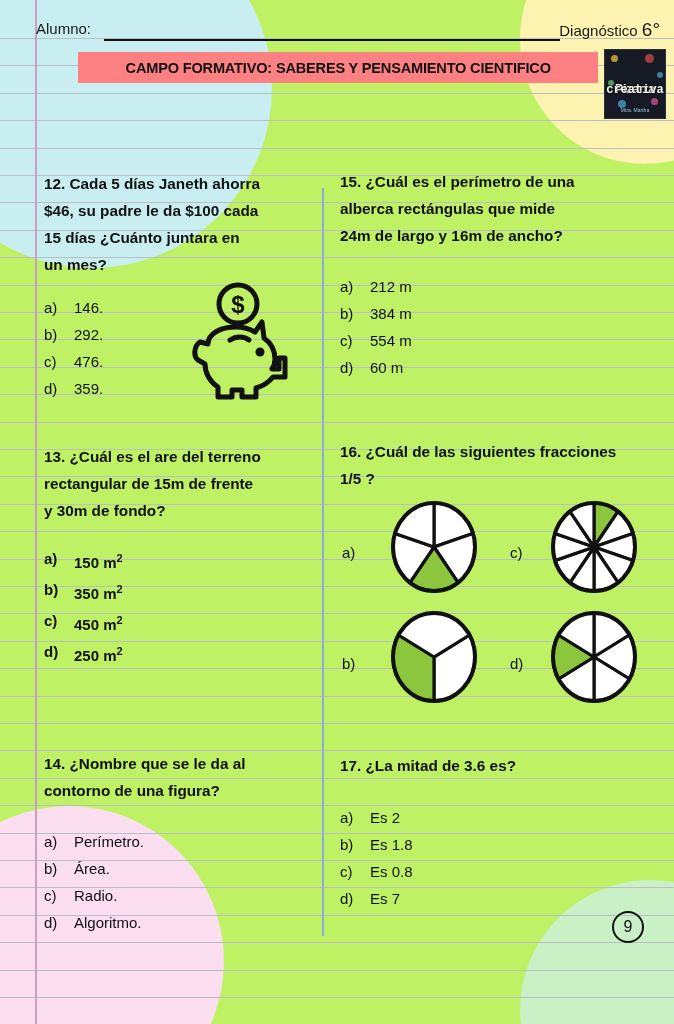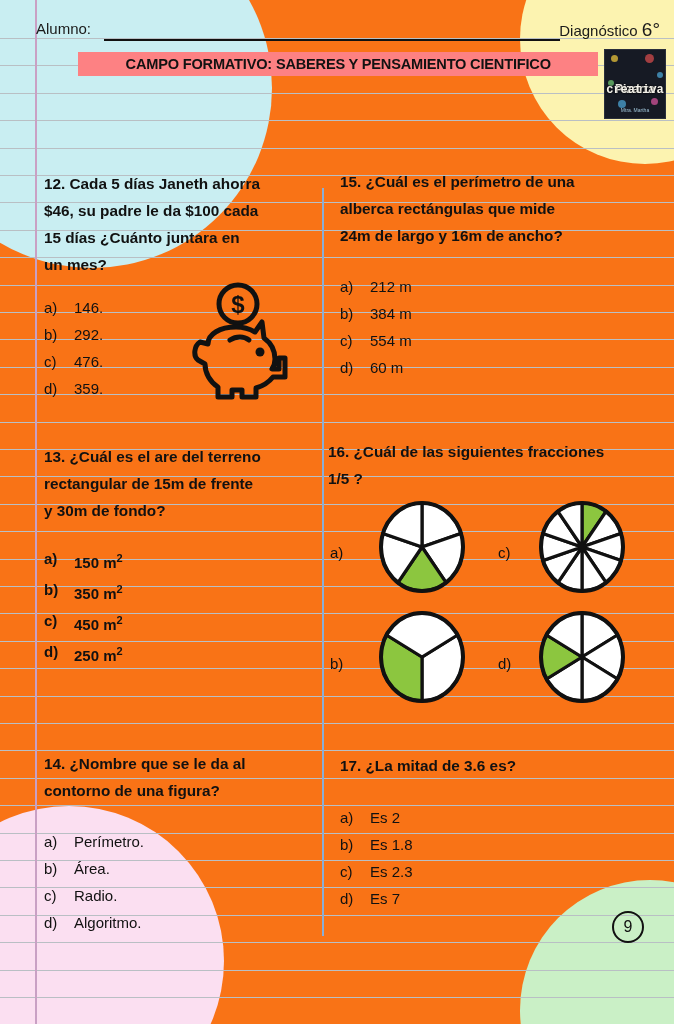--- a/index.html
+++ b/index.html
@@ -5,21 +5,21 @@
   * { box-sizing: border-box; margin: 0; padding: 0; }
   html, body {
     width: 674px; height: 1024px;
     background: #ffffff;
     font-family: "Liberation Sans", sans-serif;
     overflow: hidden;
   }
   #page {
     position: relative;
     width: 674px; height: 1024px;
-    background: #f97316;
+    background: #bef264;
     overflow: hidden;
   }
 
   
   .blob { position: absolute; border-radius: 50%; }
   #blob-cyan   { left: -88px;  top: -92px;  width: 360px; height: 360px; background: #c9eef2; }
   #blob-yellow { left: 520px;  top: -86px;  width: 250px; height: 250px; background: #fcf3b0; }
   #blob-pink   { left: -86px;  top: 806px;  width: 310px; height: 310px; background: #fbdff1; }
   #blob-green  { left: 520px;  top: 880px;  width: 260px; height: 260px; background: #caf0c6; }
 
@@ -48,21 +48,21 @@
     position: absolute; left: 104px; top: 39px;
     width: 456px; height: 2px; background: #111;
   }
   #diagnostico {
     position: absolute; right: 14px; top: 19px;
     font-size: 15px; color: #1a1a1a; white-space: nowrap;
   }
   #diagnostico .grade { font-size: 19px; }
   #banner {
     position: absolute; left: 78px; top: 52px;
-    width: 520px; height: 24px;
+    width: 520px; height: 31px;
     background: #fd8183;
     display: flex; align-items: center; justify-content: center;
   }
   #banner-text {
     font-family: "Liberation Sans Narrow", "Liberation Sans", sans-serif;
     font-weight: bold; font-size: 15.5px; letter-spacing: -0.2px;
     color: #121212; white-space: nowrap; transform: scaleX(0.94);
   }
   #logo {
     position: absolute; left: 604px; top: 49px;
@@ -108,21 +108,21 @@
 
   
   #q12 { left: 44px; top: 170px; width: 276px; }
   #q12 .opts { position: absolute; left: 0; top: 124px; }
   #q13 { left: 44px; top: 443px; width: 276px; }
   #q13 .opts { position: absolute; left: 0; top: 102px; }
   #q14 { left: 44px; top: 750px; width: 276px; }
   #q14 .opts { position: absolute; left: 0; top: 78px; }
   #q15 { left: 340px; top: 168px; width: 320px; }
   #q15 .opts { position: absolute; left: 0; top: 105px; }
-  #q16 { left: 328px; top: 438px; width: 326px; }
+  #q16 { left: 340px; top: 438px; width: 326px; }
   #q17 { left: 340px; top: 752px; width: 320px; }
   #q17 .opts { position: absolute; left: 0; top: 52px; }
 
   
   #piggy { position: absolute; left: 178px; top: 282px; width: 120px; height: 125px; }
 
   
   #pies { position: absolute; left: 0; top: 60px; width: 326px; height: 215px; }
   .pie-label {
     position: absolute; font-size: 15px; color: #111;
@@ -383,21 +383,21 @@
         <div class="option">
           <span class="letter">a)</span>
           <span class="otext">Es 2</span>
         </div>
         <div class="option">
           <span class="letter">b)</span>
           <span class="otext">Es 1.8</span>
         </div>
         <div class="option">
           <span class="letter">c)</span>
-          <span class="otext">Es 2.3</span>
+          <span class="otext">Es 0.8</span>
         </div>
         <div class="option">
           <span class="letter">d)</span>
           <span class="otext">Es 7</span>
         </div>
       </div>
   </div>
 
   <div id="page-number">9</div>
 

